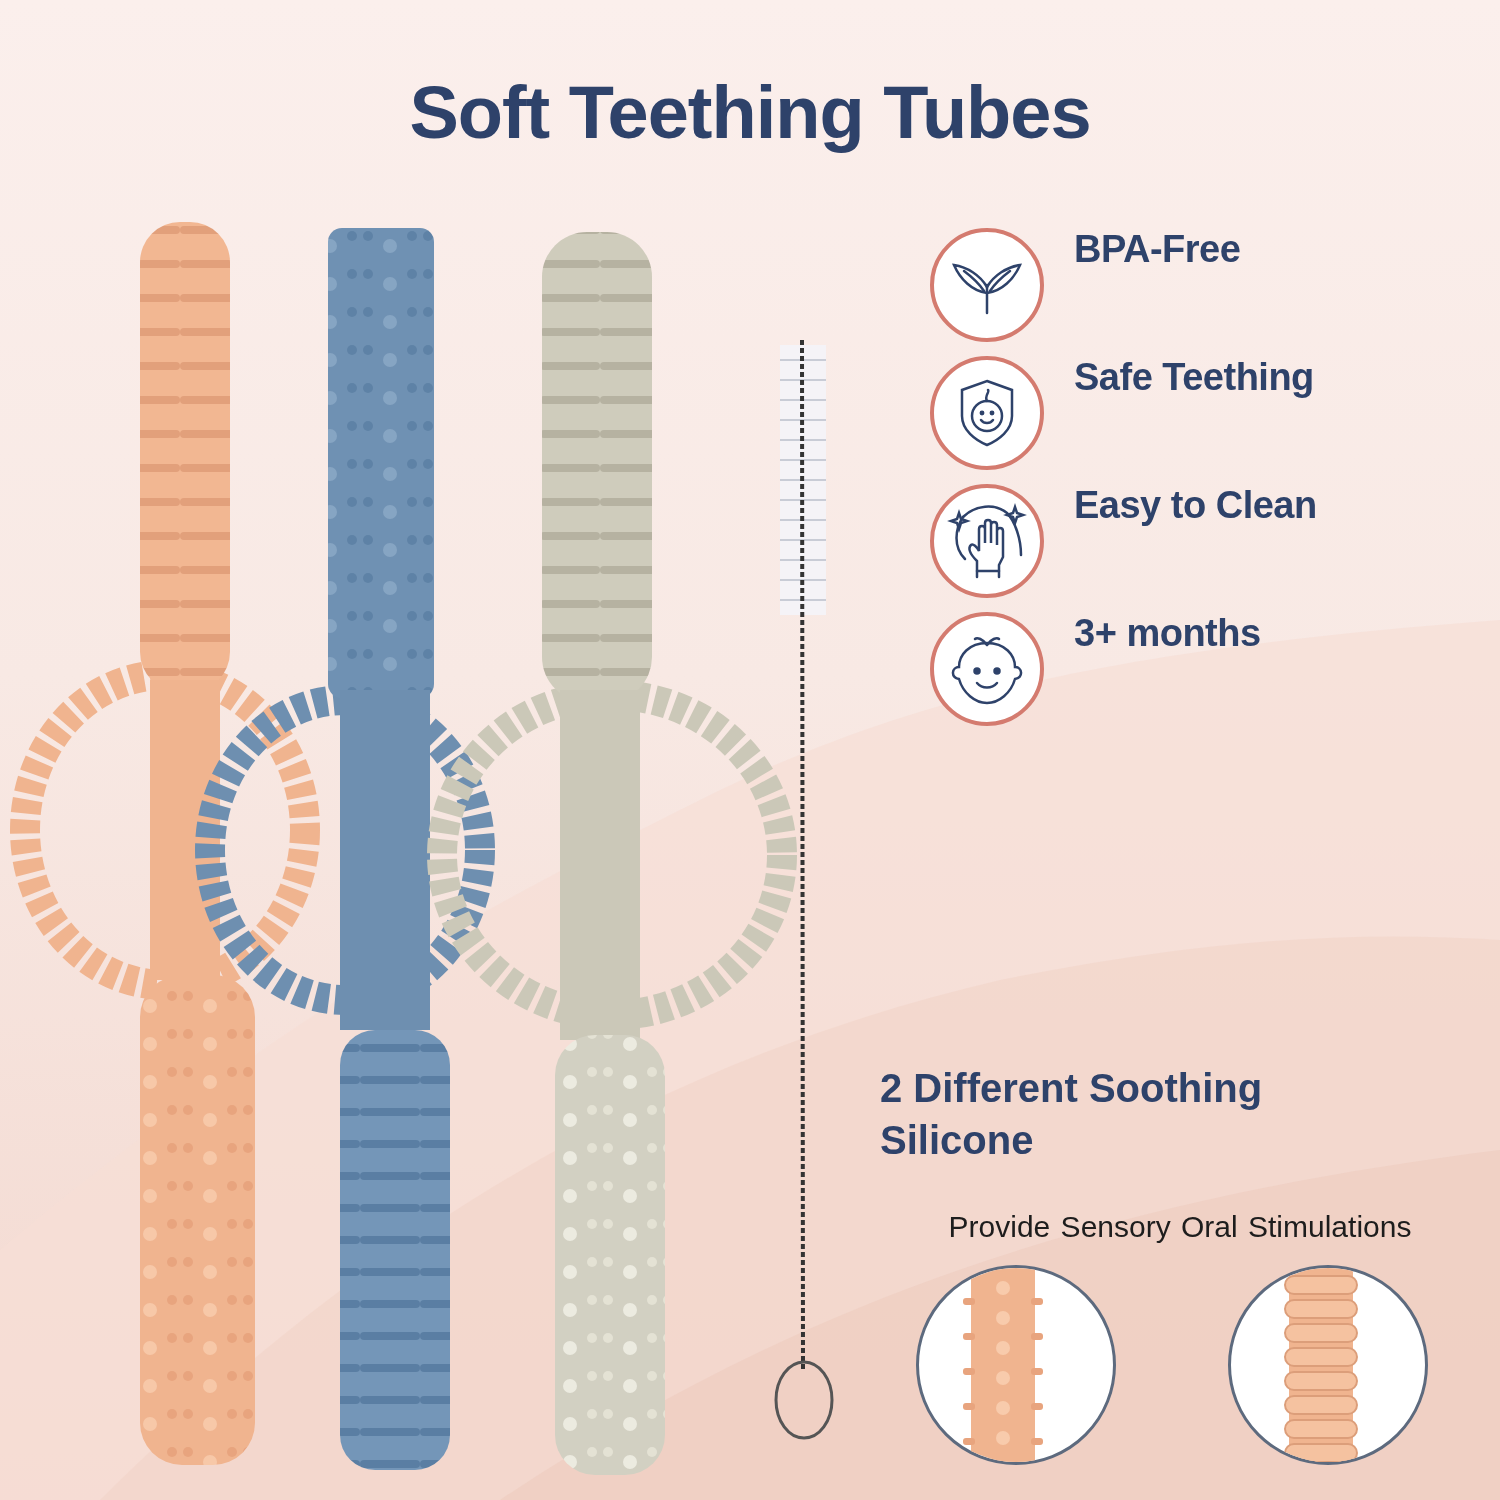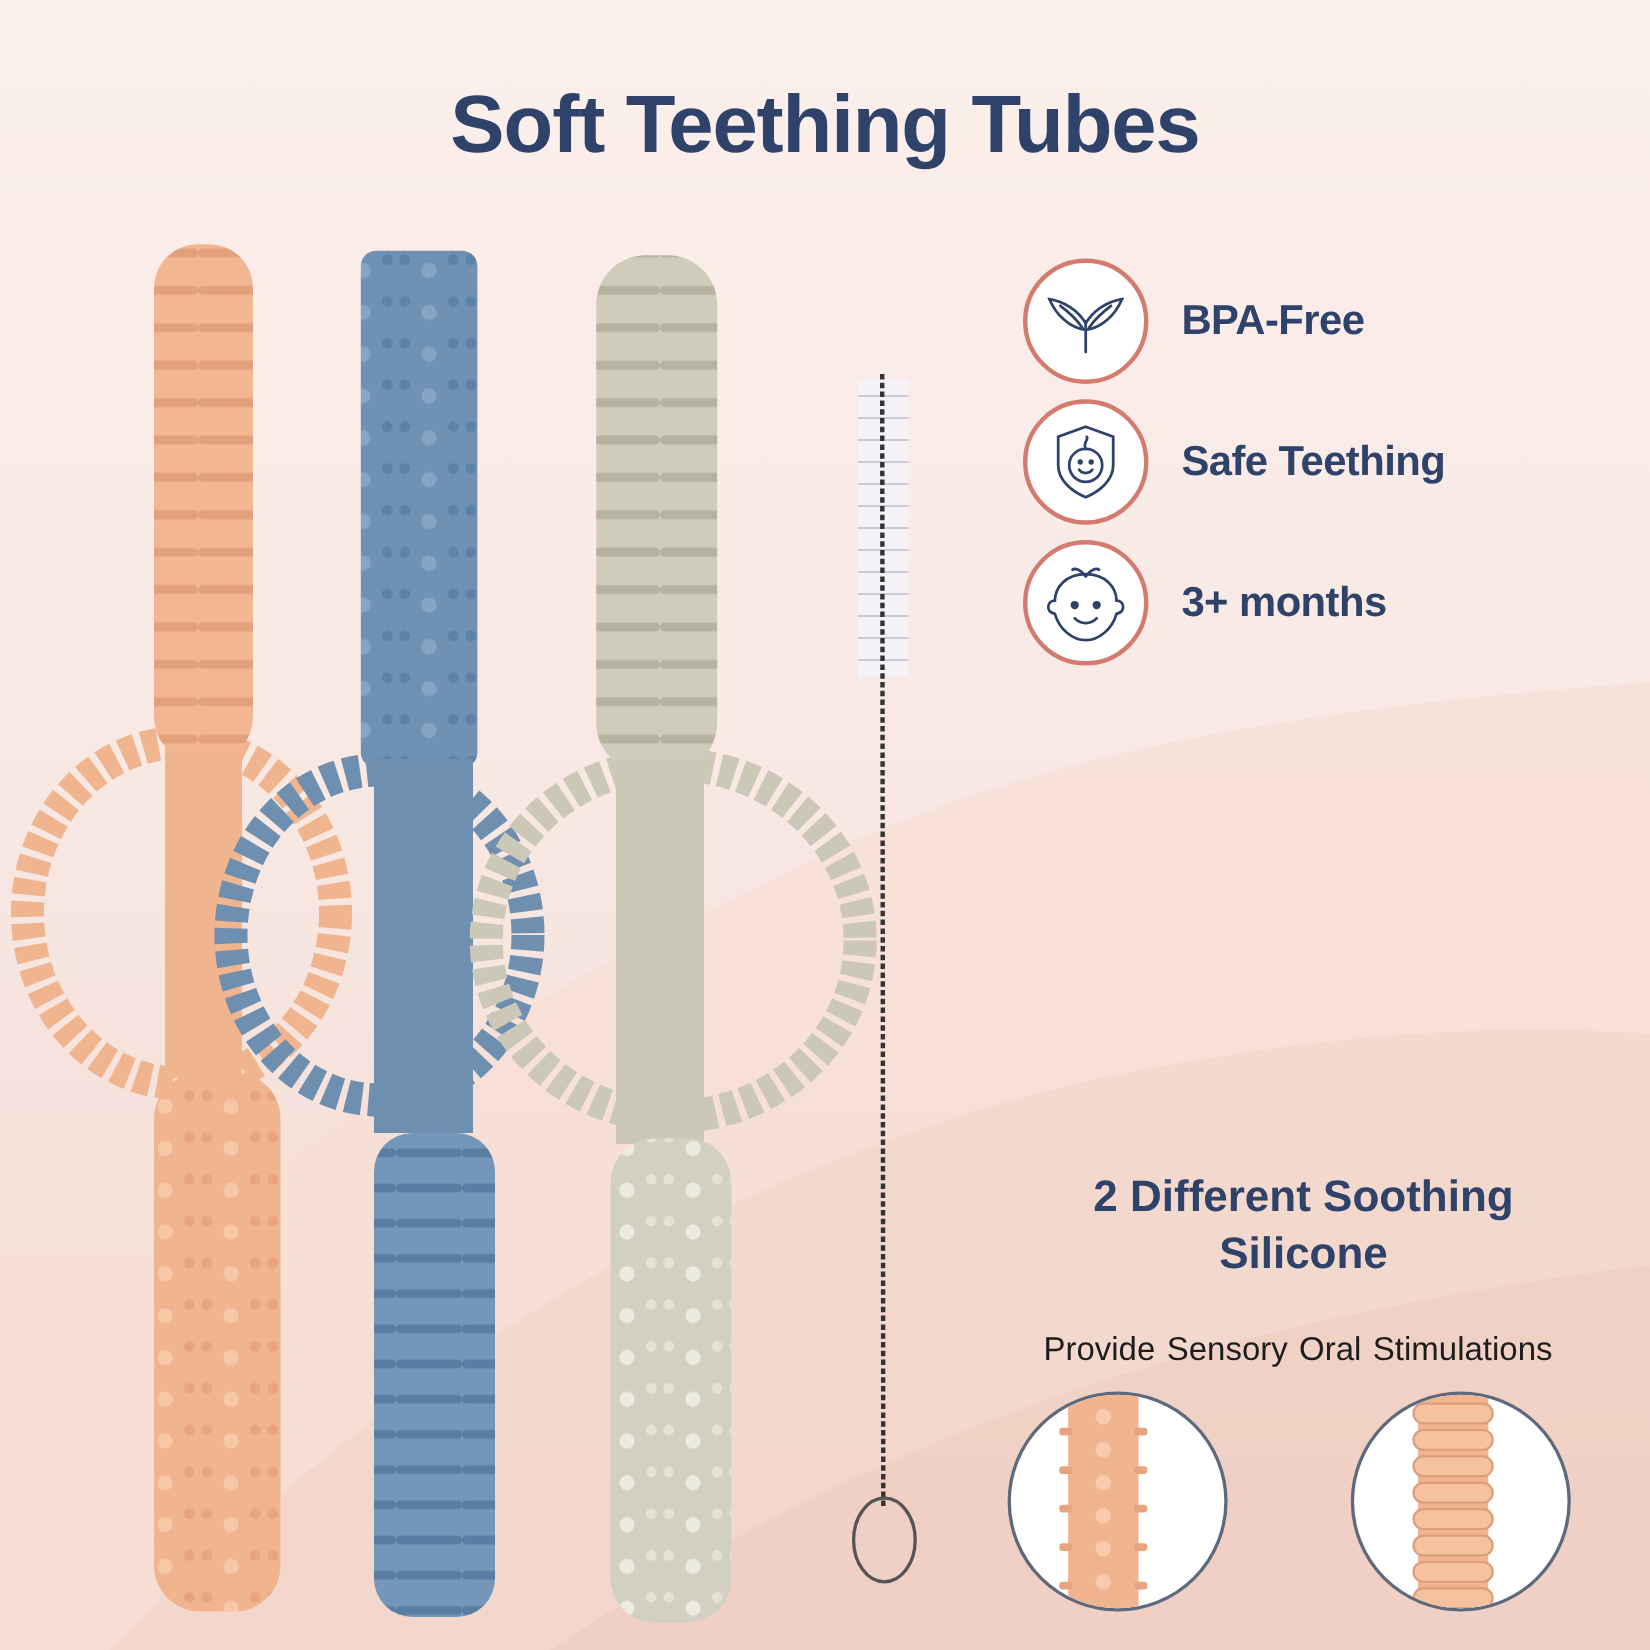--- a/index.html
+++ b/index.html
@@ -10,31 +10,31 @@
     position: relative;
   }
   .bg-waves { position: absolute; left: 0; top: 0; width: 1500px; height: 1500px; }
   .title {
     position: absolute; top: 70px; left: 0; width: 1500px; text-align: center;
     font-size: 74px; font-weight: 700; color: #2e426a; letter-spacing: -1px;
   }
   .products { position: absolute; left: 0; top: 200px; width: 880px; height: 1300px; }
 
   .features { position: absolute; left: 930px; top: 228px; width: 560px; }
-  .feature { display: flex; align-items: center; height: 128px; }
+  .feature { display: flex; height: 128px; }
   .feature .circle {
     width: 114px; height: 114px; border-radius: 50%;
     border: 4px solid #d47b6f; background: #ffffff;
     display: flex; align-items: center; justify-content: center; flex: 0 0 114px;
   }
   .feature .label {
     margin-left: 30px; font-size: 38px; font-weight: 700; color: #2e426a; letter-spacing: -0.5px;
   }
   .textures-title {
-    position: absolute; left: 880px; top: 1062px; width: 610px; text-align: center;
+    position: absolute; left: 880px; top: 1062px; width: 610px; text-align: left;
     font-size: 40px; font-weight: 700; color: #2e426a; line-height: 52px;
   }
   .textures-sub {
     position: absolute; left: 880px; top: 1210px; width: 600px; text-align: center;
     font-size: 30px; color: #1d1d1d; word-spacing: 2px;
   }
   .texture-zoom {
     position: absolute; width: 200px; height: 200px; border-radius: 50%;
     border: 3px solid #5d6a7e; background: #fff; overflow: hidden;
   }
@@ -148,20 +148,33 @@
         <path d="M30 23 C27 18 33 14 31 12"></path>
         <circle cx="25" cy="35" r="1.2" fill="#2e426a"></circle>
           <circle cx="35" cy="35" r="1.2" fill="#2e426a"></circle>
         <path d="M24 42 C27 46 33 46 36 42"></path>
       </svg>
     </div>
     <span class="label">Safe Teething</span>
   </div>
   <div class="feature">
     <div class="circle">
+      <svg width="84" height="84" viewBox="0 0 84 84" fill="none" stroke="#2e426a" stroke-width="2.5" stroke-linecap="round">
+        <path d="M18 18 C30 6 50 4 62 14 C70 22 76 40 76 56"></path>
+        <path d="M18 18 C10 30 8 48 20 60"></path>
+        <path d="M32 78 L32 62 C26 56 22 50 26 46 C28 44 32 48 34 52 L34 30 C34 26 40 26 40 30 L40 44 L40 24 C40 20 46 20 46 24 L46 44 L46 26 C46 22 52 22 52 26 L52 46 L52 32 C52 28 58 28 58 32 L58 58 L54 66 L54 78"></path>
+        <path d="M32 72 L54 72"></path>
+        <path d="M12 20 L14 14 L16 20 L22 22 L16 24 L14 30 L12 24 L6 22 Z"></path>
+        <path d="M68 14 L70 8 L72 14 L78 16 L72 18 L70 24 L68 18 L62 16 Z"></path>
+      </svg>
+    </div>
+    <span class="label">Easy to Clean</span>
+  </div>
+  <div class="feature">
+    <div class="circle">
       <svg width="80" height="76" viewBox="0 0 80 76" fill="none" stroke="#2e426a" stroke-width="2.5" stroke-linecap="round">
         <path d="M40 12 C22 12 12 24 12 36 C5 36 3 46 12 48 C16 62 28 72 40 72 C52 72 64 62 68 48 C77 46 75 36 68 36 C68 24 58 12 40 12 Z"></path>
         <path d="M40 14 C36 8 30 6 28 8 M40 14 C44 8 50 6 52 8"></path>
         <circle cx="30" cy="40" r="2.5" fill="#2e426a"></circle>
           <circle cx="50" cy="40" r="2.5" fill="#2e426a"></circle>
         <path d="M30 52 C35 58 45 58 50 52"></path>
       </svg>
     </div>
     <span class="label">3+ months</span>
   </div>

